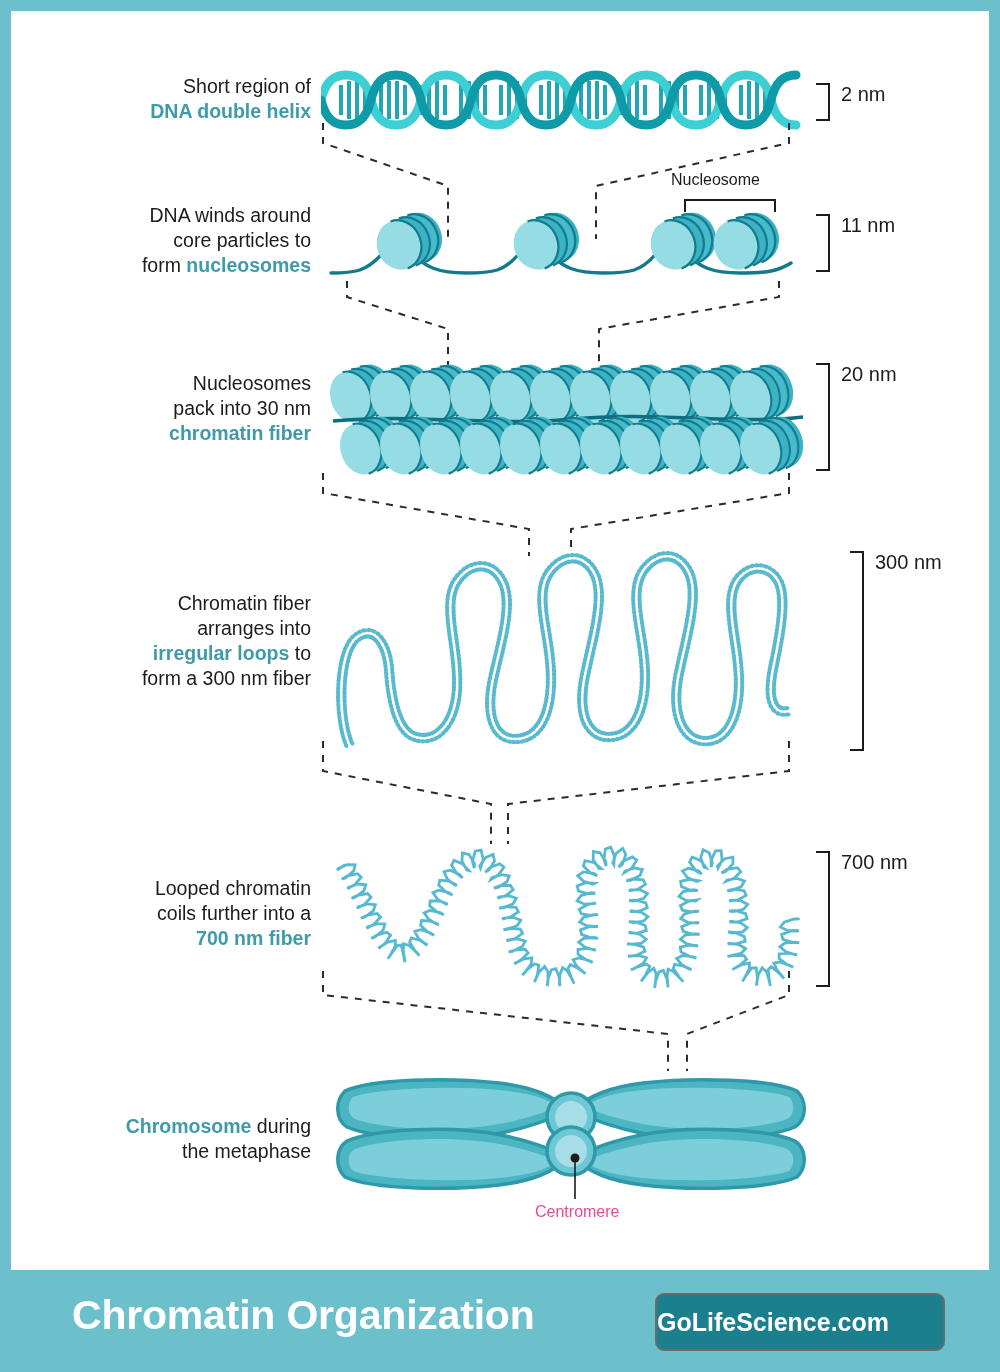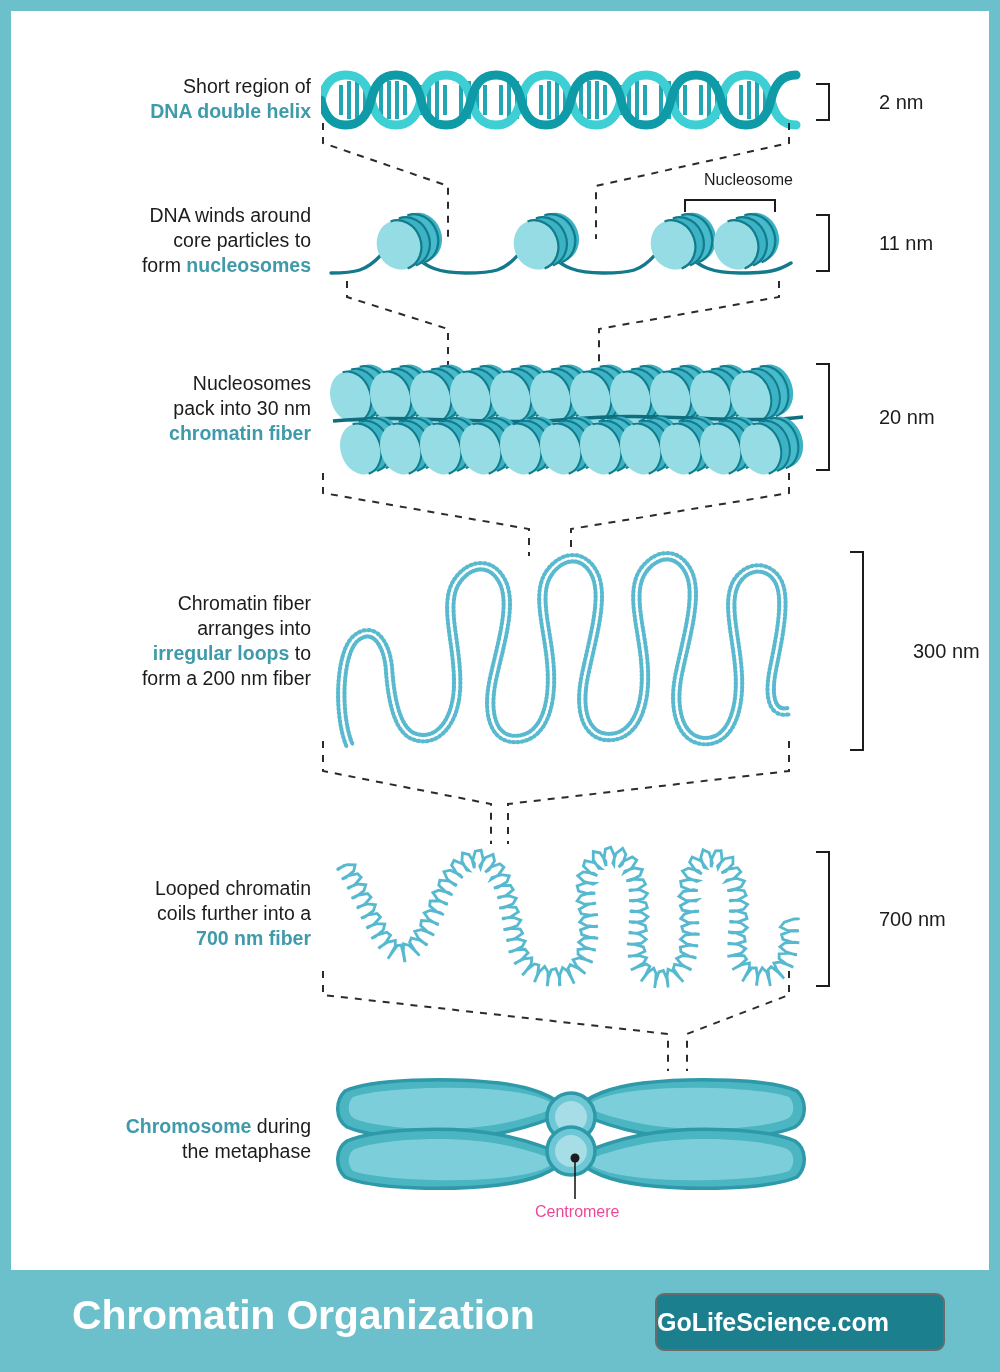--- a/index.html
+++ b/index.html
@@ -6,27 +6,27 @@
   body{width:1000px;height:1372px;font-family:"Liberation Sans",sans-serif;}
   #page{position:relative;width:1000px;height:1372px;background:#6bc0cb;overflow:hidden;}
   #canvas{position:absolute;left:11px;top:11px;width:978px;height:1259px;background:#ffffff;}
   #footer{position:absolute;left:0;top:1272px;width:1000px;height:100px;background:#6bc0cb;}
   #footer-title{position:absolute;left:72px;top:20px;color:#ffffff;font-size:41px;font-weight:bold;letter-spacing:-.2px;white-space:nowrap;font-family:"Liberation Sans",sans-serif;}
   #footer-badge{position:absolute;left:655px;top:21px;width:290px;height:58px;background:#1b7f8e;border:2px solid #6b6b6b;border-radius:9px;box-sizing:border-box;display:flex;align-items:center;justify-content:flex-start;}
   #footer-badge span{color:#ffffff;font-size:25px;font-weight:bold;white-space:nowrap;}
 
   .label{position:absolute;text-align:right;color:#1c1c1c;font-size:19.5px;line-height:25px;}
   .label b{color:#3f9aaa;font-weight:bold;}
-  .scale{position:absolute;display:flex;align-items:center;gap:38px;}
+  .scale{position:absolute;display:flex;align-items:flex-start;}
   .bracket{width:14px;border:2px solid #1c1c1c;border-left:none;box-sizing:border-box;}
   .scale-text{margin-left:11px;font-size:20px;color:#1c1c1c;white-space:nowrap;}
   svg{display:block;overflow:visible;}
   .stage{position:absolute;}
   .dashw{position:absolute;left:0;top:0;}
-  .nuc-tag{position:absolute;font-size:16px;color:#1c1c1c;margin-left:33px;}
+  .nuc-tag{position:absolute;font-size:16px;color:#1c1c1c;}
   .cent-tag{position:absolute;font-size:16px;color:#ec4899;}
 </style>
 </head>
 <body>
 
 <div id="page">
   <div id="canvas">
 
     <div class="label" style="left:30px;top:63px;width:270px;">
       <span>Short region of</span><br>
@@ -413,21 +413,21 @@
 
     <div class="scale" style="left:805px;top:352px;height:108px;">
       <div class="bracket" style="height:108px;"></div>
       <div class="scale-text">20 nm</div>
     </div>
 
     <div class="label" style="left:20px;top:580px;width:280px;">
       <span>Chromatin fiber</span><br>
       <span>arranges into</span><br>
       <b>irregular loops</b><span> to</span><br>
-      <span>form a 200 nm fiber</span>
+      <span>form a 300 nm fiber</span>
     </div>
 
     <div class="stage" style="left:320px;top:528px;width:480px;height:212px;">
       <svg width="480" height="212" viewBox="0 0 480 212">
         <path id="loopPath" d="M18,205 C6,175 8,115 24,100 C42,84 56,104 58,130 C60,160 66,190 82,197
                  C104,206 124,186 126,150 C128,106 110,66 126,42 C140,22 162,22 172,44
                  C182,66 170,104 162,140 C154,178 164,200 184,200 C208,200 220,176 220,140
                  C220,96 202,58 218,34 C232,14 254,14 264,36 C274,58 262,98 254,136
                  C246,174 256,198 278,198 C302,198 314,172 314,138 C314,96 296,56 312,32
                  C326,12 348,12 358,34 C368,56 356,96 348,134 C340,172 350,200 372,202

